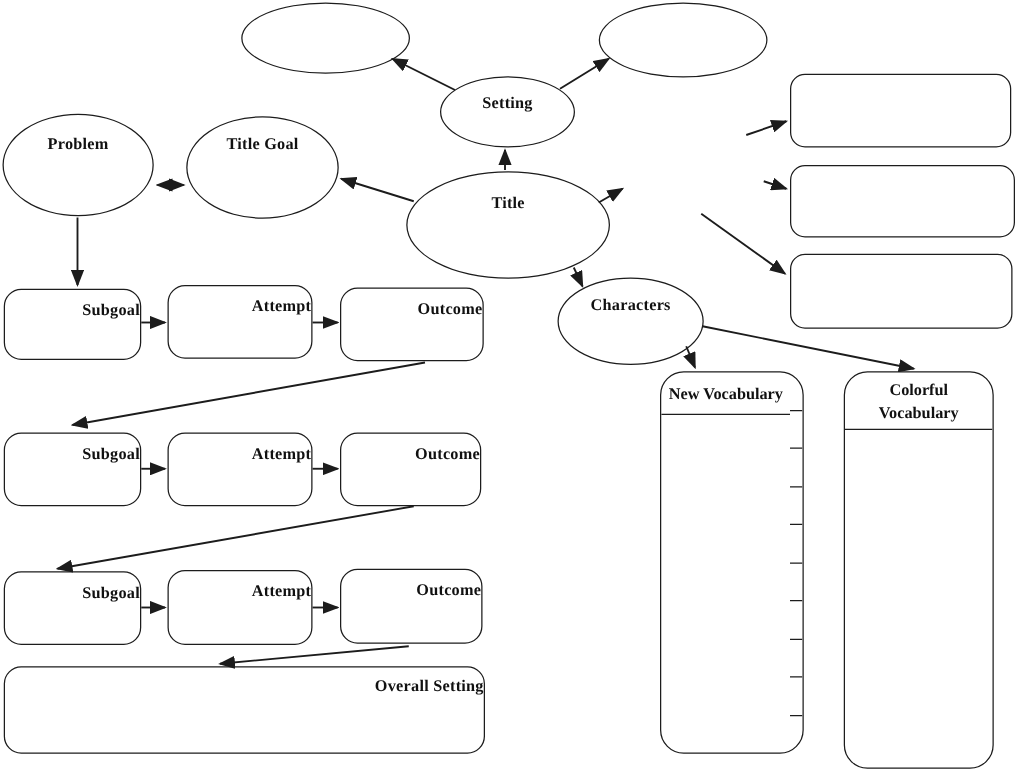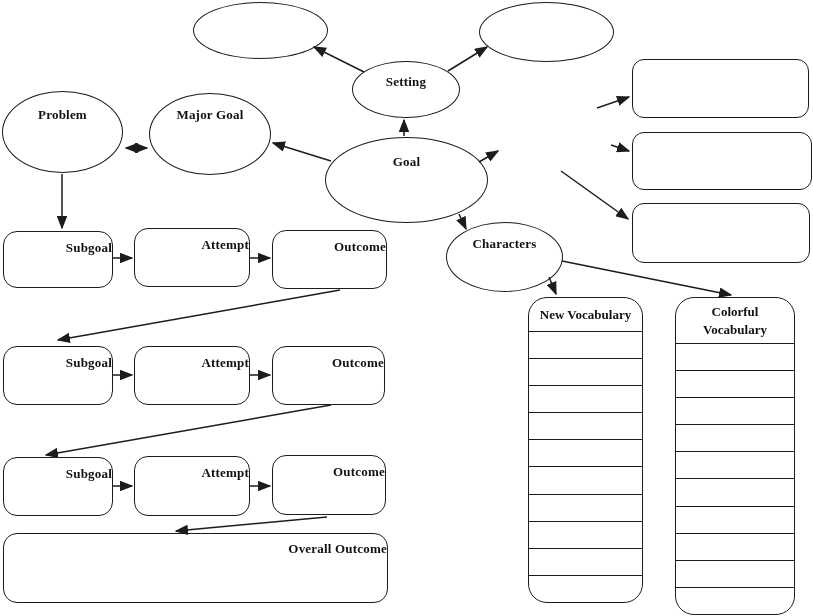--- a/index.html
+++ b/index.html
@@ -11,21 +11,21 @@
   .shape{
     position:absolute;background:#ffffff;border:1.7px solid #1c1c1c;
     display:flex;justify-content:center;align-items:flex-start;
     font-size:13px;font-weight:700;letter-spacing:.2px;text-align:center;
   }
   .ellipse{border-radius:50%;}
   .rbox{border-radius:14px;justify-content:flex-end;}
   .rbox.side{border-radius:12px;}
   .vtable{
     position:absolute;background:#ffffff;border:1.7px solid #1c1c1c;border-radius:19px;
-    display:flex;flex-direction:column;overflow:hidden;
+    display:flex;flex-direction:row;overflow:hidden;
   }
   .vhead{
     border-bottom:1.7px solid #1c1c1c;display:flex;align-items:center;justify-content:center;
     text-align:center;font-size:13px;font-weight:700;line-height:1.35;padding:2px 6px;
   }
   .vrows{flex:1;display:flex;flex-direction:column;}
   .vrow{flex:1;border-bottom:1.7px solid #1c1c1c;}
   .vrow:last-child{border-bottom:none;}
   .overlay{position:absolute;left:0;top:0;pointer-events:none;}
   .overlay line{stroke:#1c1c1c;stroke-width:1.5;}
@@ -38,24 +38,24 @@
   <div class="shape ellipse" style="left:193px;top:2px;width:135px;height:57px;"></div>
   <div class="shape ellipse" style="left:479px;top:2px;width:135px;height:60px;"></div>
 
   <div class="shape ellipse" style="left:2px;top:91px;width:121px;height:82px;padding-top:15px;">
     <span>Problem</span>
   </div>
   <div class="shape ellipse" style="left:352px;top:61px;width:108px;height:57px;padding-top:12px;">
     <span>Setting</span>
   </div>
   <div class="shape ellipse" style="left:149px;top:93px;width:122px;height:82px;padding-top:13px;">
-    <span>Major Goal</span>
+    <span>Title Goal</span>
   </div>
   <div class="shape ellipse" style="left:325px;top:137px;width:163px;height:86px;padding-top:16px;">
-    <span>Goal</span>
+    <span>Title</span>
   </div>
   <div class="shape ellipse" style="left:446px;top:222px;width:117px;height:70px;padding-top:13px;">
     <span>Characters</span>
   </div>
 
   <div class="shape rbox side" style="left:632px;top:59px;width:177px;height:59px;"></div>
   <div class="shape rbox side" style="left:632px;top:132px;width:180px;height:58px;"></div>
   <div class="shape rbox side" style="left:632px;top:203px;width:178px;height:60px;"></div>
 
   <div class="shape rbox" style="left:3px;top:231px;width:110px;height:57px;padding-top:8px;">
@@ -82,21 +82,21 @@
     <span>Subgoal</span>
   </div>
   <div class="shape rbox" style="left:134px;top:456px;width:116px;height:60px;padding-top:8px;">
     <span>Attempt</span>
   </div>
   <div class="shape rbox" style="left:272px;top:455px;width:114px;height:60px;padding-top:8px;">
     <span>Outcome</span>
   </div>
 
   <div class="shape rbox" style="left:3px;top:533px;width:385px;height:70px;padding-top:7px;">
-    <span>Overall Outcome</span>
+    <span>Overall Setting</span>
   </div>
 
   <div class="vtable" style="left:528px;top:297px;width:115px;height:306px;">
     <div class="vhead" style="height:34px;">New Vocabulary</div>
     <div class="vrows">
         <div class="vrow"></div>
         <div class="vrow"></div>
         <div class="vrow"></div>
         <div class="vrow"></div>
         <div class="vrow"></div>

